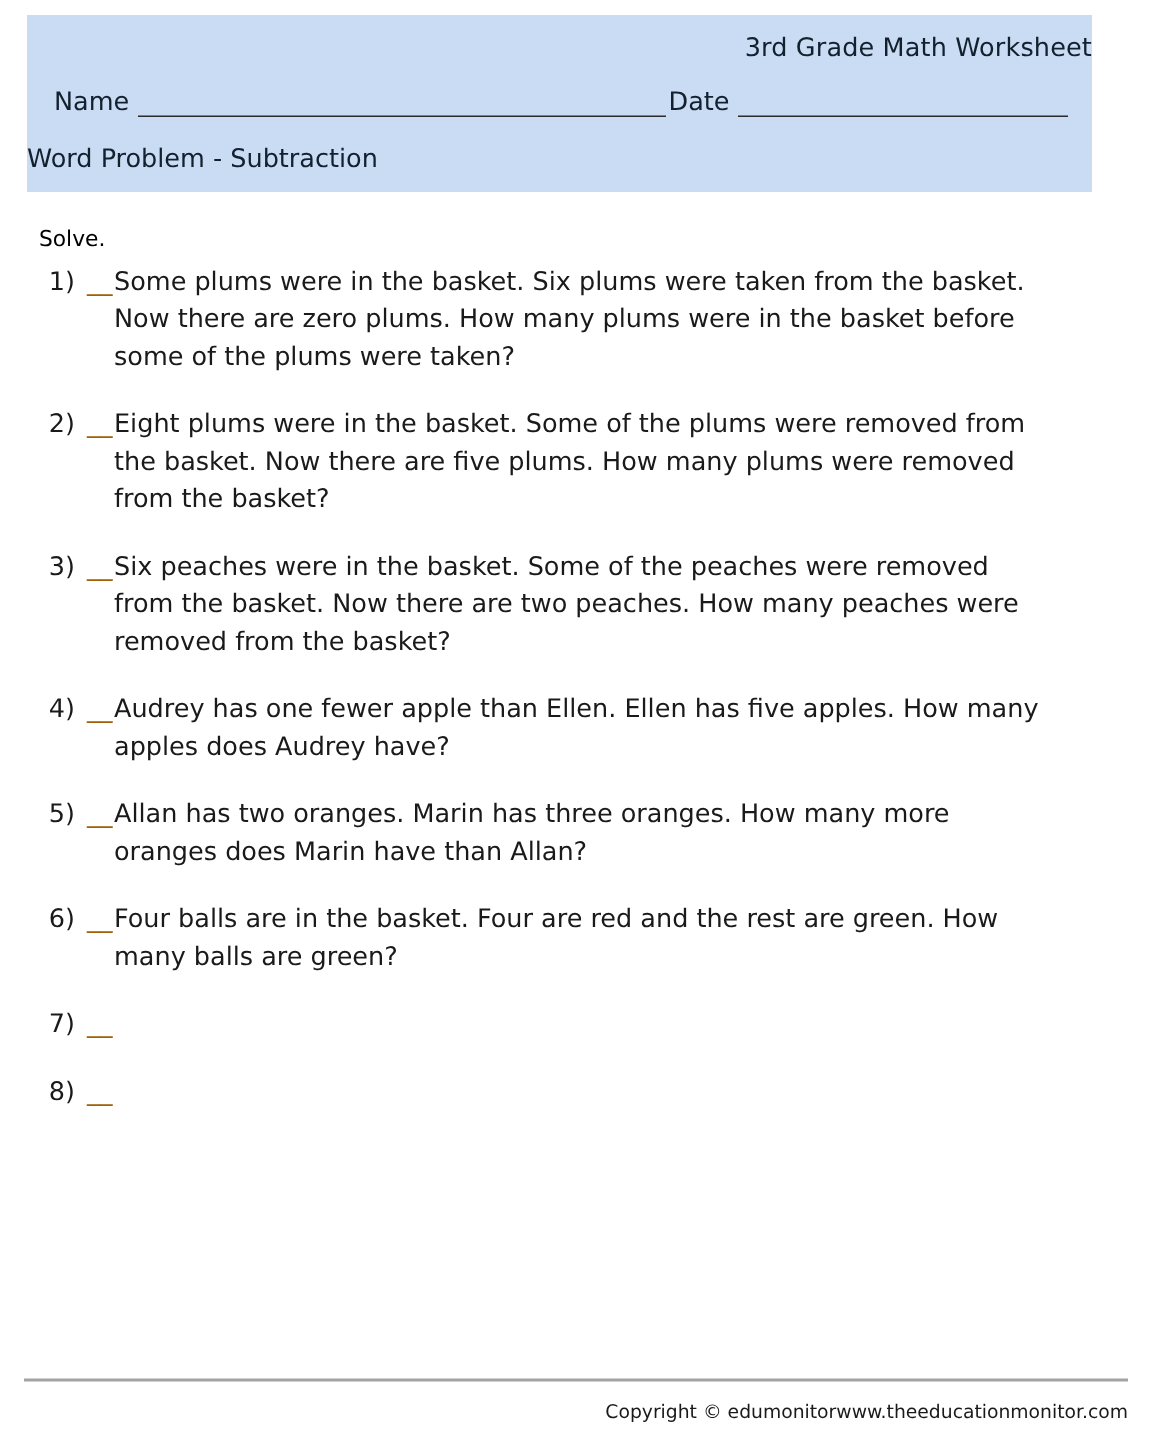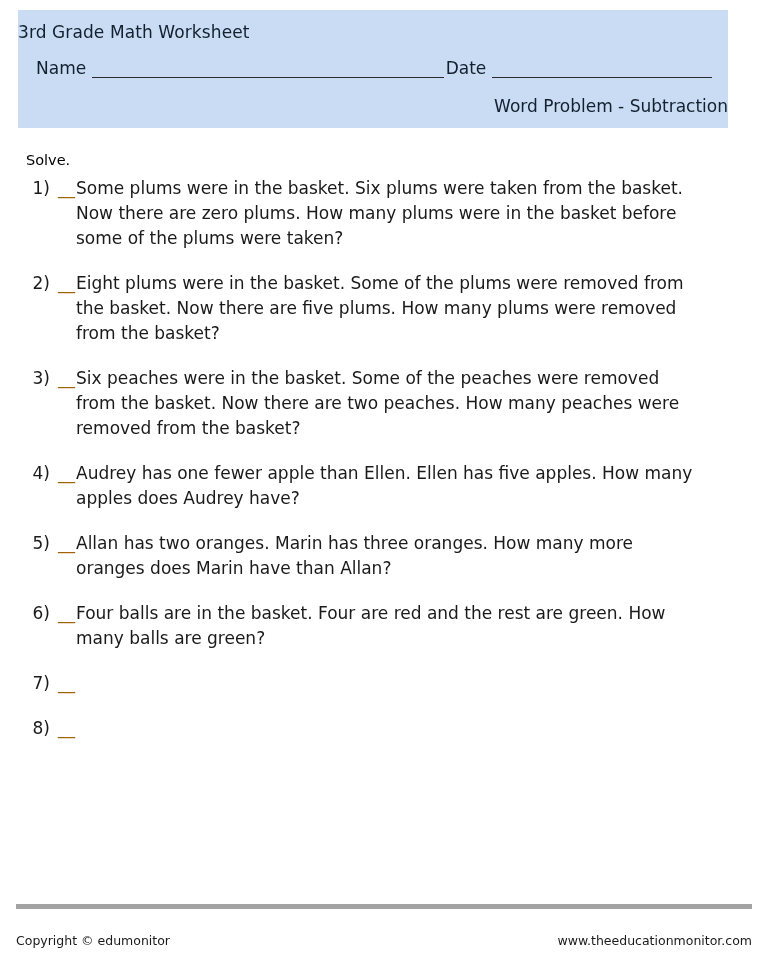--- a/index.html
+++ b/index.html
@@ -25,21 +25,21 @@
   .header {
     position: absolute;
     left: 18px;
     top: 10px;
     width: 710px;
     background: #c9dcf4;
     padding: 6px 0 8px 0;
     box-sizing: border-box;
   }
   .header-title {
-    text-align: left;
+    text-align: right;
     font-size: 17px;
     color: #13202e;
     padding: 6px 0 2px 0;
     letter-spacing: .1px;
   }
   .name-date-row {
     display: flex;
     align-items: flex-end;
     font-size: 17px;
     padding: 14px 14px 2px 18px;
@@ -49,21 +49,21 @@
   .nd-label { padding-right: 4px; }
   .nd-line {
     flex: 1 1 auto;
     border-bottom: 1px solid #2b2b2b;
     height: 17px;
     margin: 0 2px;
   }
   .nd-line.name-line { flex-grow: 2.4; }
   .nd-line.date-line { flex-grow: 1.5; }
   .header-subtitle {
-    text-align: right;
+    text-align: left;
     font-size: 17px;
     color: #13202e;
     padding: 16px 0 4px 0;
   }
 
   
   .instruction {
     position: absolute;
     left: 26px;
     top: 152px;
@@ -106,24 +106,24 @@
     color: #1a1a1a;
     max-width: 628px;
   }
 
   
   .footer {
     position: absolute;
     left: 16px;
     right: 16px;
     bottom: 14px;
-    border-top: 5px solid #a3a3a3;
-    padding-top: 24px;
+    border-top: 2px solid #a3a3a3;
+    padding-top: 12px;
     display: flex;
-    justify-content: space-between;
+    justify-content: flex-end;
     font-size: 12.5px;
     color: #1a1a1a;
   }
   .footer-right { text-align: right; }
 </style>
 </head>
 <body>
 
 <div class="page">
 

